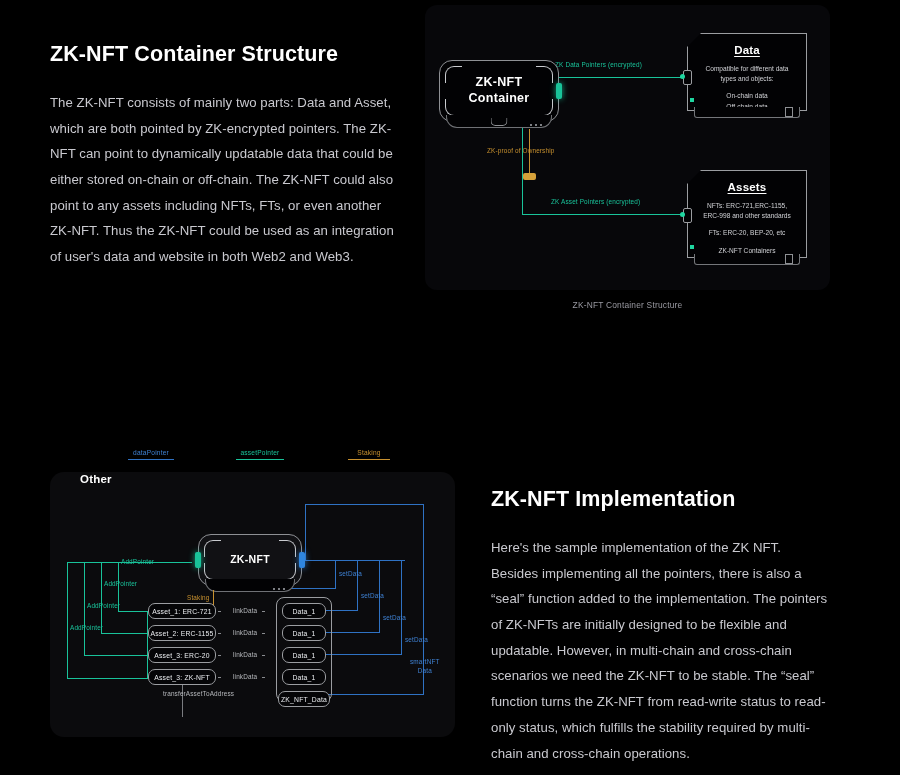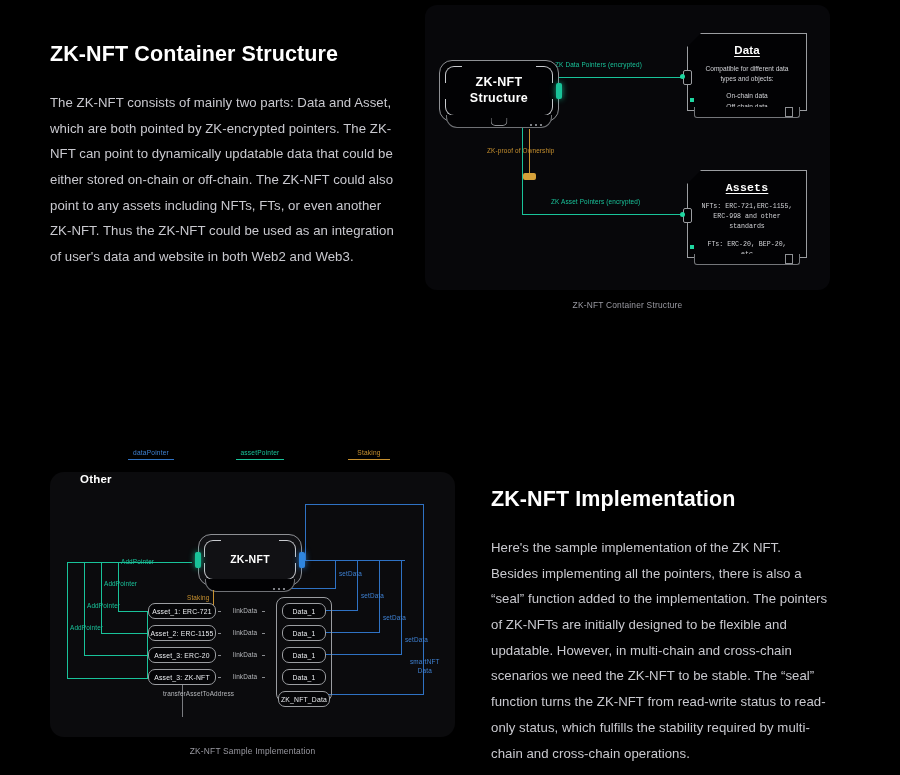--- a/index.html
+++ b/index.html
@@ -210,21 +210,21 @@
     <span class="lbl-txt t-gold" style="left:62px; top:142px;">ZK-proof of Ownership</span>
     <div class="plug-gold" style="left:98px; top:168px;"></div>
 
     <div class="dev" style="left:14px; top:55px; width:120px; height:62px;">
       <span class="corner c-tl"></span>
       <span class="corner c-tr"></span>
       <span class="corner c-bl"></span>
       <span class="corner c-br"></span>
       <div>
         <div class="lbl">ZK-NFT</div>
-        <div class="lbl">Structure</div>
+        <div class="lbl">Container</div>
       </div>
       <span class="dev-base"></span>
       <span class="dev-notch"></span>
       <span class="dev-dots">
           <i></i>
           <i></i>
           <i></i>
         </span>
     </div>
     <div class="port-teal" style="left:131px; top:78px;"></div>
@@ -240,21 +240,21 @@
         <div class="card-line">Off-chain data</div>
       </div>
       <span class="card-shelf"></span>
       <span class="card-foot"></span>
       <span class="card-port" style="top:37px;"></span>
       <span class="card-port-dot" style="top:41px;"></span>
       <span class="card-dot" style="left:3px; bottom:9px;"></span>
     </div>
 
     <div class="card-outer" style="left:262px; top:165px; width:120px; height:88px;">
-      <div class="card" style="inset:0;font-family:Liberation Mono, monospace;">
+      <div class="card" style="inset:0;">
         <div class="card-title">Assets</div>
         <div class="card-line">NFTs: ERC-721,ERC-1155,</div>
         <div class="card-line">ERC-998 and other standards</div>
         <div class="card-gap"></div>
         <div class="card-line">FTs: ERC-20, BEP-20, etc</div>
         <div class="card-gap"></div>
         <div class="card-line">ZK-NFT Containers</div>
       </div>
       <span class="card-shelf"></span>
       <span class="card-foot"></span>
@@ -362,21 +362,20 @@
     <div class="group-box" style="left:226px; top:125px; width:56px; height:105px;"></div>
     <div class="nodebox" style="left:232px; top:131px; width:44px; height:16px;">Data_1</div>
     <div class="nodebox" style="left:232px; top:153px; width:44px; height:16px;">Data_1</div>
     <div class="nodebox" style="left:232px; top:175px; width:44px; height:16px;">Data_1</div>
     <div class="nodebox" style="left:232px; top:197px; width:44px; height:16px;">Data_1</div>
     <div class="nodebox" style="left:228px; top:219px; width:52px; height:16px;">ZK_NFT_Data</div>
 
     <div class="ln ln-v grey" style="left:132px; top:213px; height:32px;"></div>
     <span class="lbl-txt t-grey" style="left:113px; top:218px;">transferAssetToAddress</span>
   </div>
-  <div class="caption cap2">ZK-NFT Sample Implementation</div>
 
   <div class="seal-label">Other</div>
 
   <div class="sec2-text">
     <h1 class="h-title">ZK-NFT Implementation</h1>
     <p class="body-par">Here's the sample implementation of the ZK NFT. Besides implementing all the pointers, there is also a “seal” function added to the implementation. The pointers of ZK-NFTs are initially designed to be flexible and updatable. However, in multi-chain and cross-chain scenarios we need the ZK-NFT to be stable. The “seal” function turns the ZK-NFT from read-write status to read-only status, which fulfills the stability required by multi-chain and cross-chain operations.</p>
   </div>
 
 </div>
 

